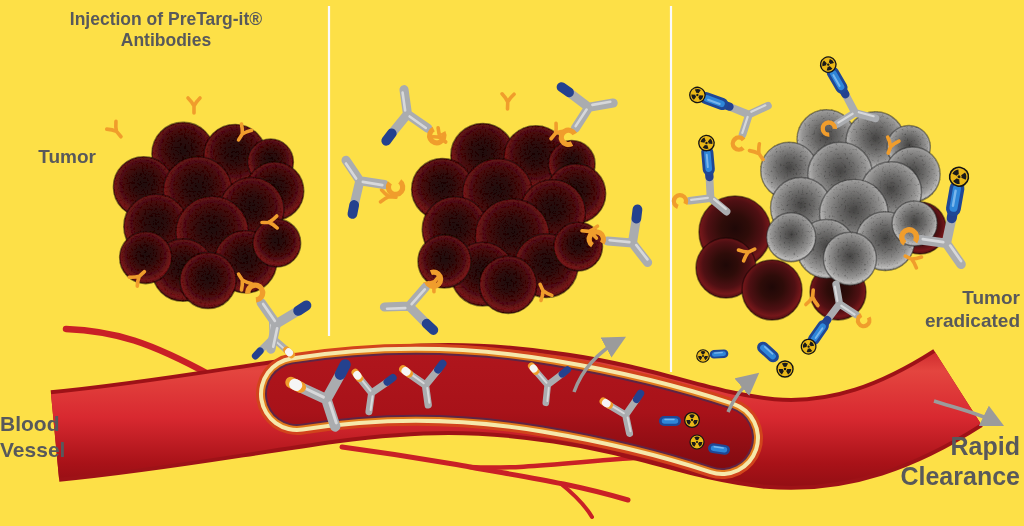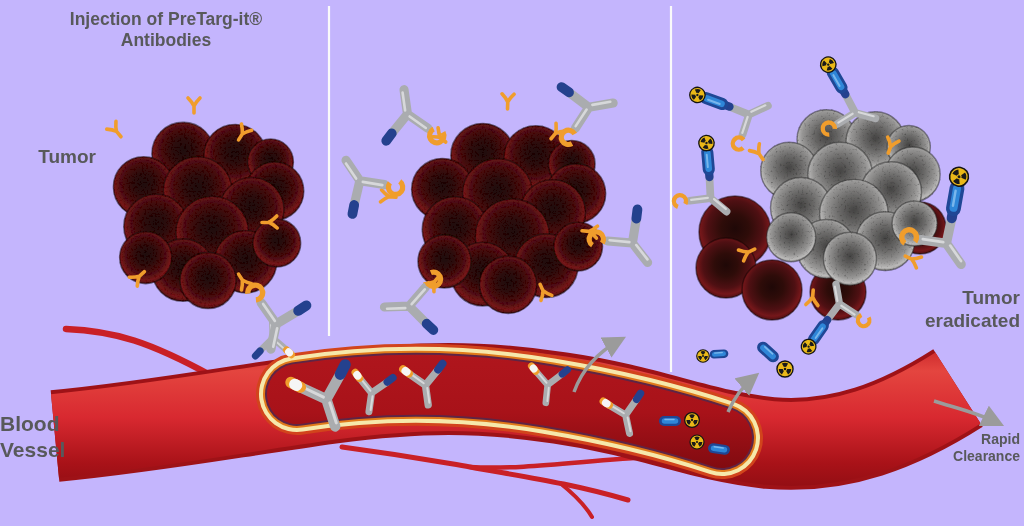--- a/index.html
+++ b/index.html
@@ -1,28 +1,28 @@
 <!DOCTYPE html>
 <html><head>
 <meta charset="utf-8">
 <style>
   html,body{margin:0;padding:0;background:#000;}
-  .stage{position:relative;width:1024px;height:526px;background:#c4b5fd;overflow:hidden;
+  .stage{position:relative;width:1024px;height:526px;background:#fde047;overflow:hidden;
          font-family:"Liberation Sans", sans-serif;}
   .stage svg{position:absolute;left:0;top:0;}
   .lbl{position:absolute;color:#58595b;font-weight:bold;white-space:pre-line;
        -webkit-user-select:none;user-select:none;}
   .ptitle{font-size:17.5px;line-height:1.2;text-align:center;}
   .t1{left:28px;top:9px;width:276px;}
   .t2{left:352px;top:12px;width:296px;}
   .t3{left:700px;top:12px;width:290px;}
   .tumor-lbl{left:14px;top:146px;width:82px;font-size:19px;text-align:right;}
   .vessel-lbl{left:0px;top:411px;width:76px;font-size:21px;line-height:1.22;}
   .erad-lbl{left:880px;top:287px;width:140px;font-size:19px;line-height:1.2;text-align:right;}
-  .rapid-lbl{left:880px;top:431px;width:140px;font-size:14px;line-height:1.2;text-align:right;}
+  .rapid-lbl{left:880px;top:431px;width:140px;font-size:25px;line-height:1.2;text-align:right;}
 </style>
 </head>
 <body>
 
 <div class="stage">
 
 <svg width="1024" height="526" viewBox="0 0 1024 526">
   <defs>
     <linearGradient id="vesselGrad" x1="0" y1="340" x2="0" y2="495" gradientUnits="userSpaceOnUse">
       <stop offset="0" stop-color="#c21e24"></stop>

